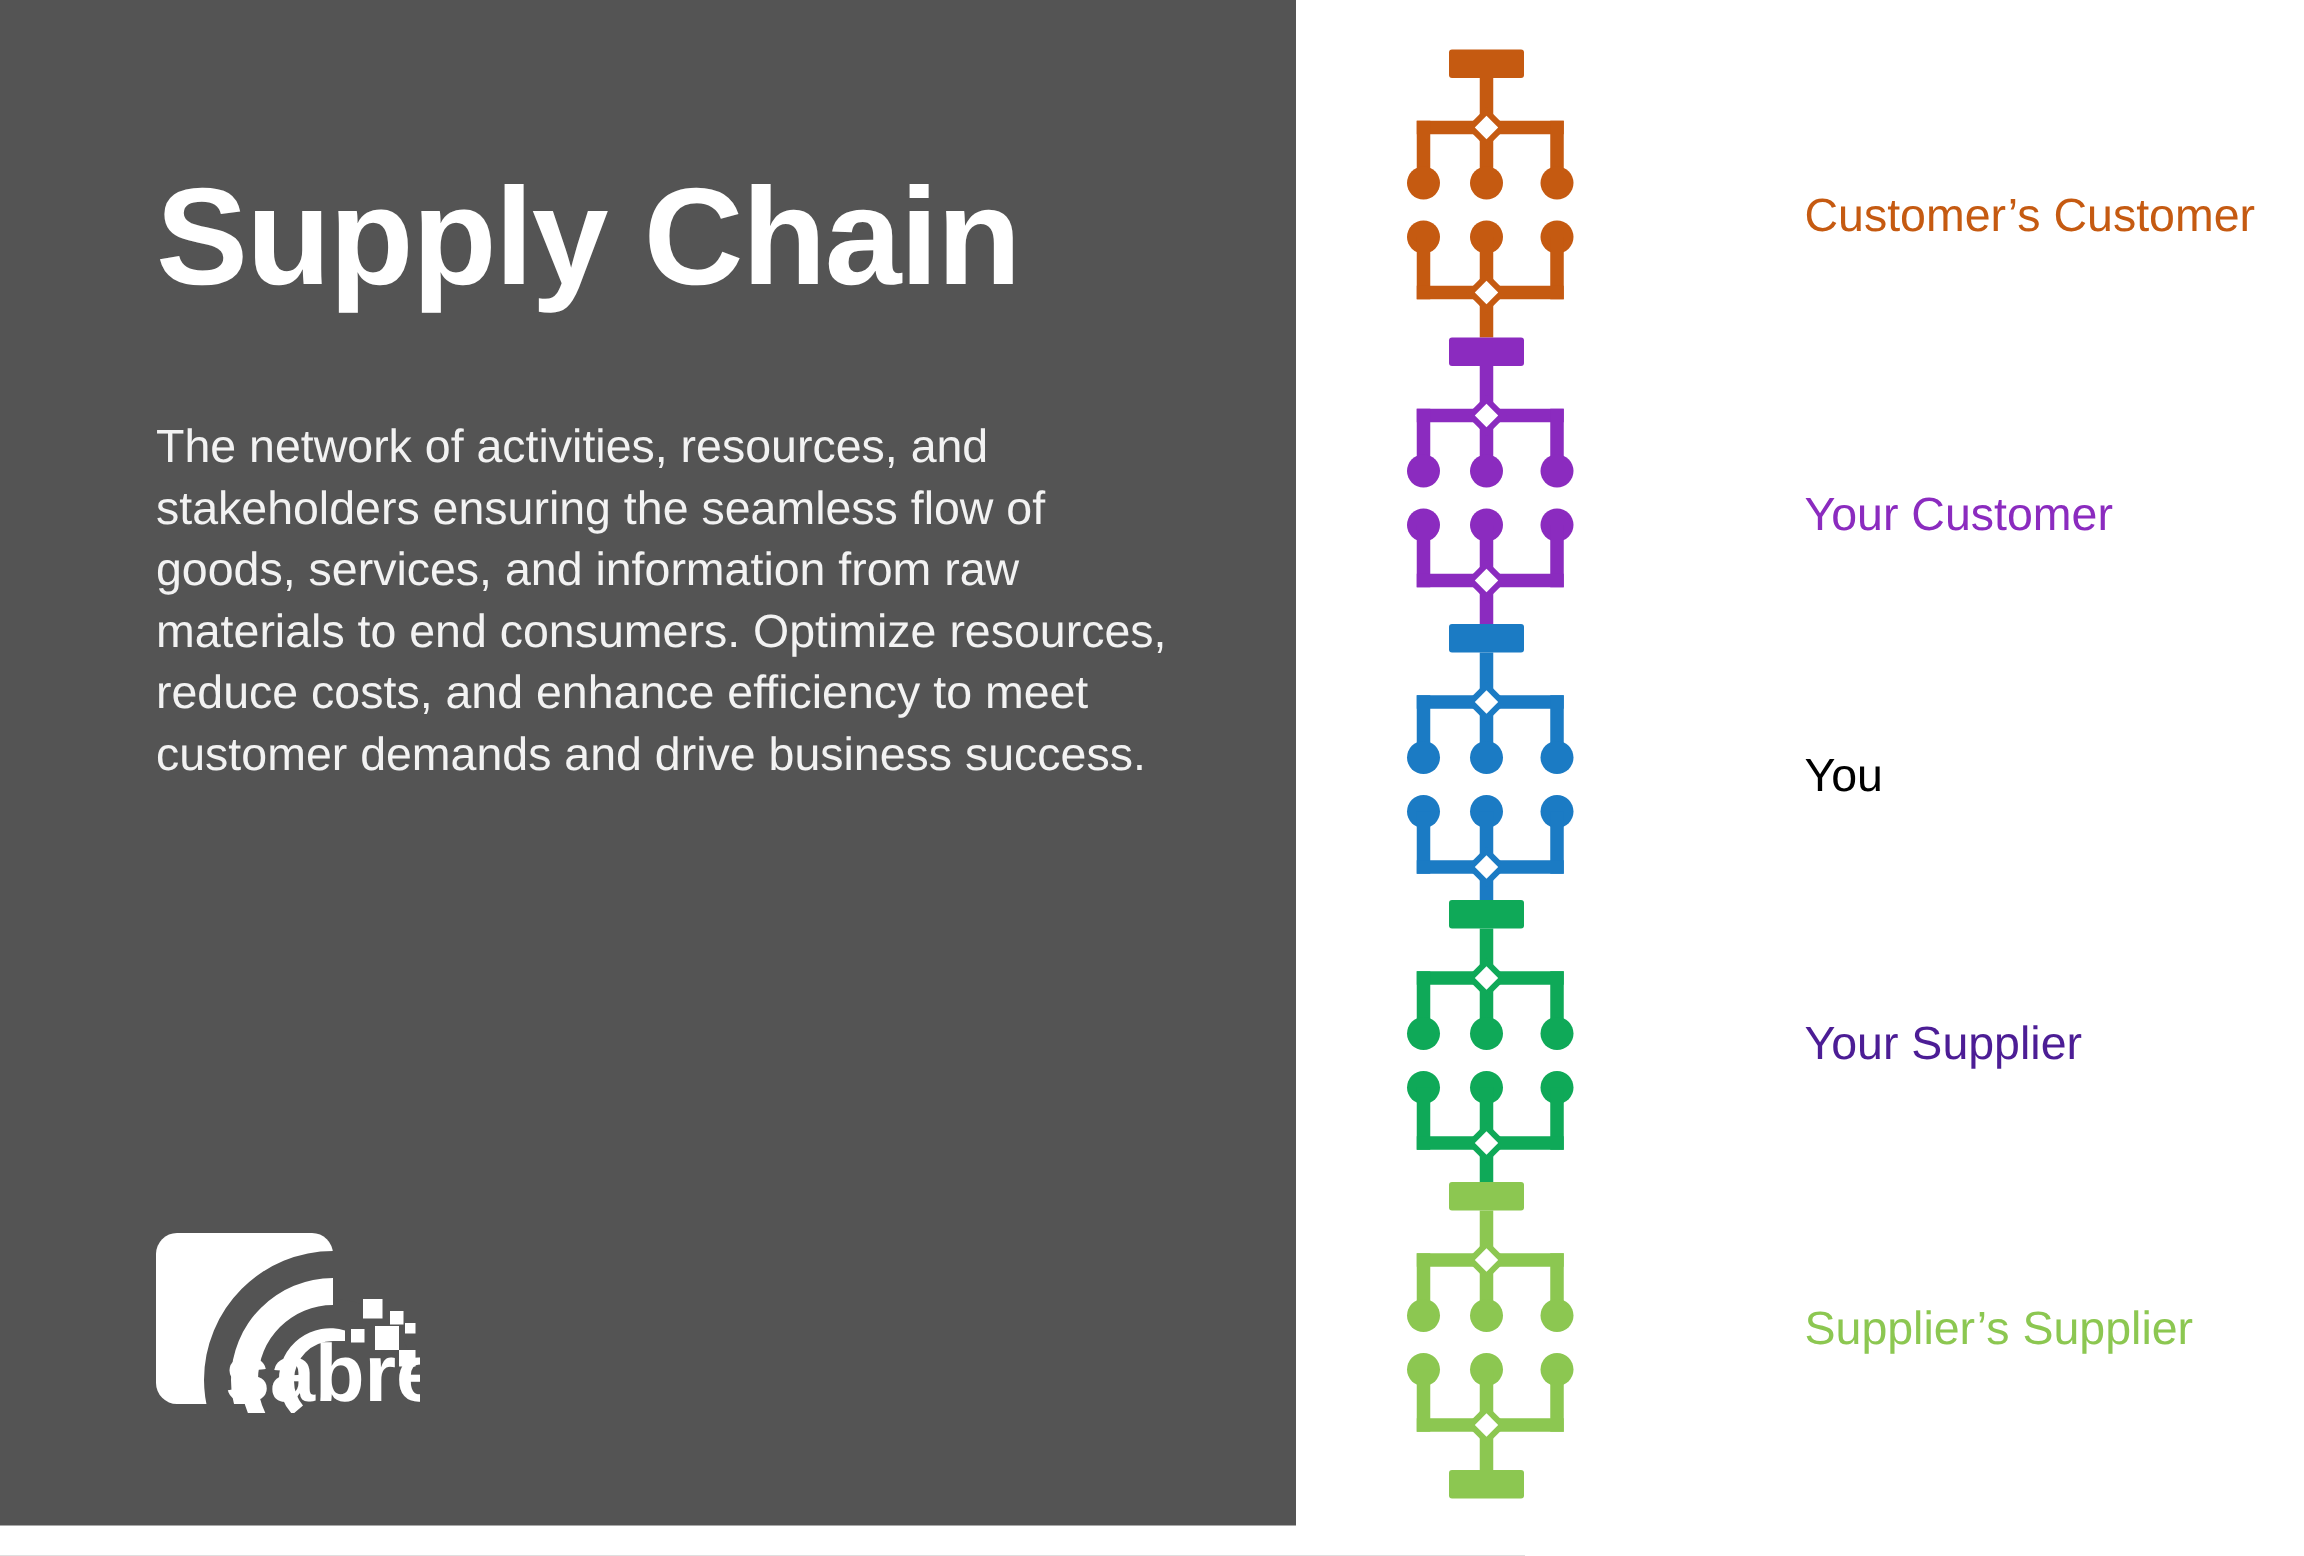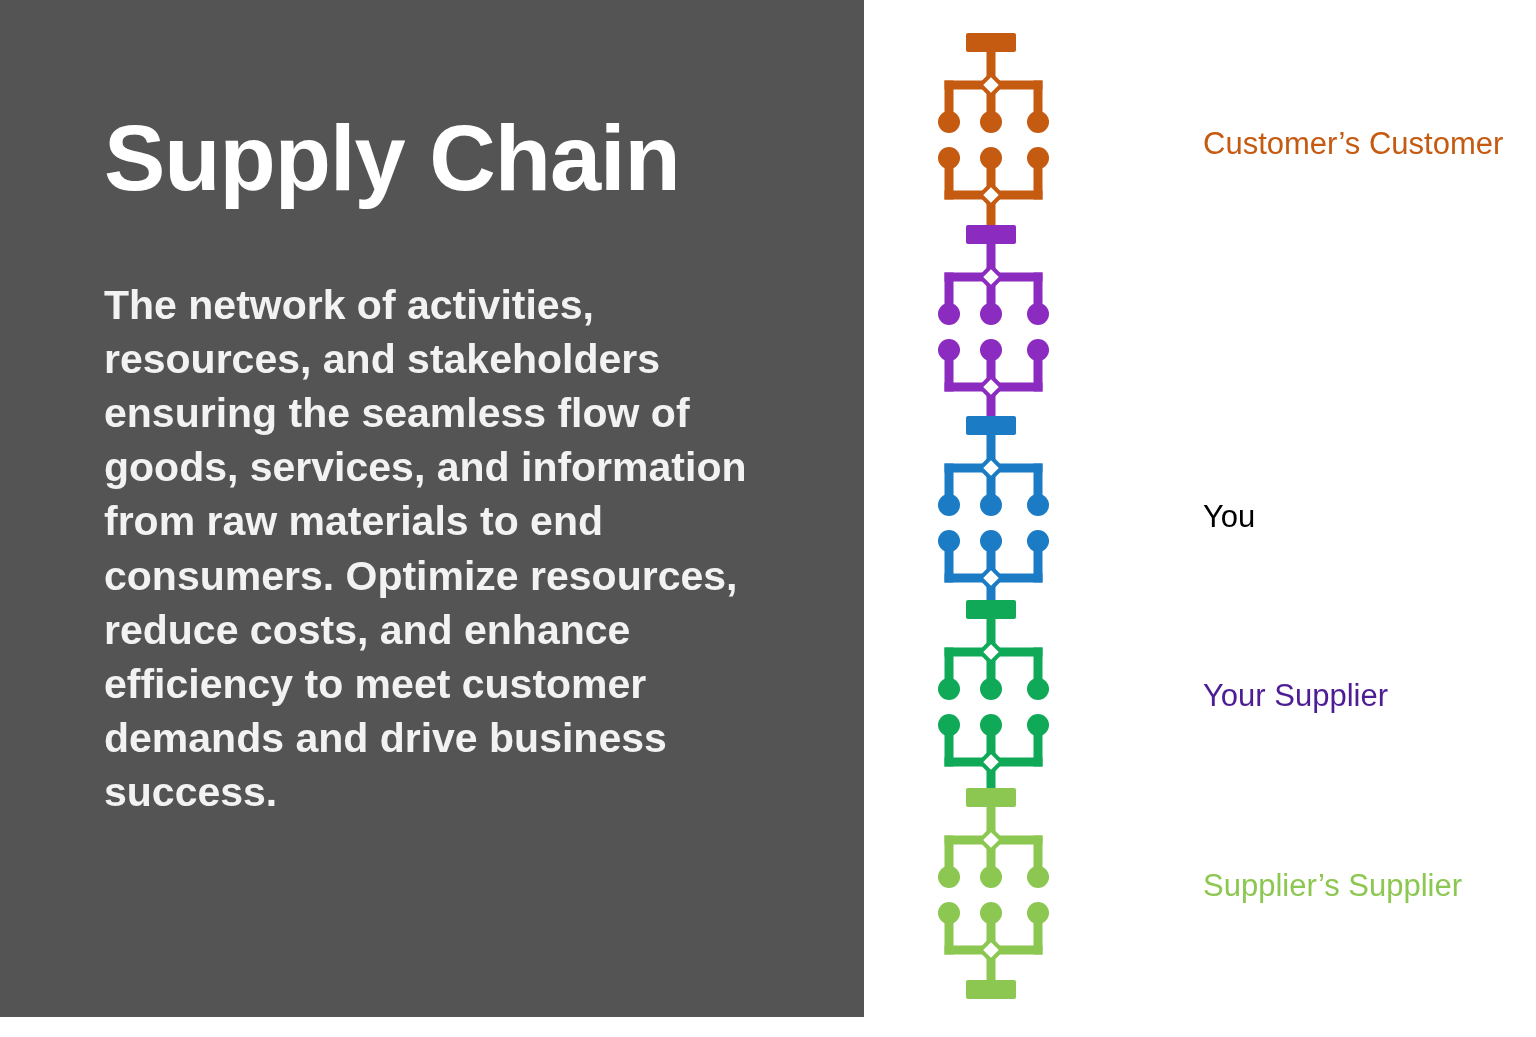--- a/index.html
+++ b/index.html
@@ -36,22 +36,22 @@
     color: #ffffff;
     letter-spacing: -1px;
     line-height: 1.0;
     white-space: nowrap;
   }
   #body-paragraph {
     position: absolute;
     left: 104px;
     top: 278px;
     width: 690px;
-    font-size: 41px;
-    font-weight: 700;
+    font-size: 31px;
+    font-weight: 400;
     color: #f2f2f2;
     line-height: 1.32;
   }
 
   
   #logo {
     position: absolute;
     left: 104px;
     top: 818px;
     width: 176px;
@@ -83,20 +83,43 @@
 <body>
 
 <div id="slide">
 
   <div id="left-panel">
 
     <div id="page-title">Supply Chain</div>
 
     <div id="body-paragraph">The network of activities, resources, and stakeholders ensuring the seamless flow of goods, services, and information from raw materials to end consumers. Optimize resources, reduce costs, and enhance efficiency to meet customer demands and drive business success.</div>
 
+    <div id="logo">
+      <svg width="176" height="124" viewBox="0 0 176 124" aria-hidden="true">
+
+        <path d="M14 4 H104 a14 14 0 0 1 14 14 V104 a14 14 0 0 1 -14 14 H14 a14 14 0 0 1 -14 -14 V18 a14 14 0 0 1 14 -14 Z" fill="#ffffff"></path>
+
+        <path d="M118 34 a68 68 0 0 0 -68 68 a68 68 0 0 0 10 35 L40 137 A82 82 0 0 1 32 102 A86 86 0 0 1 118 16 Z" fill="#545454"></path>
+        <circle cx="118" cy="102" r="54" fill="#545454"></circle>
+        <path d="M118 52 a50 50 0 0 0 -50 50 a50 50 0 0 0 9 29 l-9 5 a58 58 0 0 1 -11 -34 a58 58 0 0 1 61 -58 Z" fill="#ffffff"></path>
+
+        <path d="M126 76 H118 a26 26 0 0 0 -26 26 a26 26 0 0 0 6 17 l-7 6 a34 34 0 0 1 -9 -23 a34 34 0 0 1 44 -33 Z" fill="#ffffff"></path>
+
+        <path d="M62 36 A76 76 0 0 1 130 12 H150 a14 14 0 0 1 14 14 V48 a62 62 0 0 0 -52 -4 Z" fill="#ffffff" opacity="0"></path>
+
+        <rect x="138" y="48" width="13" height="13" fill="#ffffff"></rect>
+        <rect x="156" y="56" width="9" height="9" fill="#ffffff"></rect>
+        <rect x="130" y="68" width="9" height="9" fill="#ffffff"></rect>
+        <rect x="146" y="66" width="16" height="16" fill="#ffffff"></rect>
+        <rect x="166" y="64" width="7" height="7" fill="#ffffff"></rect>
+        <rect x="162" y="82" width="11" height="11" fill="#ffffff"></rect>
+
+        <text x="46" y="116" font-family="'Liberation Sans', sans-serif" font-size="54" font-weight="bold" fill="#ffffff">sabre</text>
+      </svg>
+    </div>
   </div>
 
   <div id="diagram">
     <svg width="672" height="1037" viewBox="0 0 672 1037" aria-hidden="true">
       <g id="diagram-layers">
           <rect x="102" y="33" width="50" height="19" rx="2" fill="#C55A11"></rect>
           <rect x="122.5" y="52" width="9" height="33" fill="#C55A11"></rect>
           <rect x="80.5" y="80.5" width="98" height="9" fill="#C55A11"></rect>
           <rect x="80.5" y="80.5" width="9" height="41.5" fill="#C55A11"></rect>
           <rect x="122.5" y="80.5" width="9" height="41.5" fill="#C55A11"></rect>
@@ -200,20 +223,21 @@
           <rect x="122.5" y="950" width="9" height="30" fill="#8CC751"></rect>
           <rect x="117.5" y="940.5" width="19" height="19" transform="rotate(45 127 950)" fill="#8CC751"></rect>
           <rect x="121.5" y="944.5" width="11" height="11" transform="rotate(45 127 950)" fill="#ffffff"></rect>
           <rect x="102" y="980" width="50" height="19" rx="2" fill="#8CC751"></rect>
         </g>
     </svg>
   </div>
 
   <div class="tier-label" style="left: 1203px; top: 128px; color: rgb(197, 90, 17);">Customer’s Customer</div>
 
+  <div class="tier-label" style="left: 1203px; top: 327px; color: rgb(139, 43, 191);">Your Customer</div>
 
   <div class="tier-label" style="left: 1203px; top: 501px; color: #000000;">You</div>
 
   <div class="tier-label" style="left: 1203px; top: 680px; color: #4c1d95;">Your Supplier</div>
 
   <div class="tier-label" style="left: 1203px; top: 870px; color: rgb(140, 199, 81);">Supplier’s Supplier</div>
 
 </div>
 
 </body></html>

